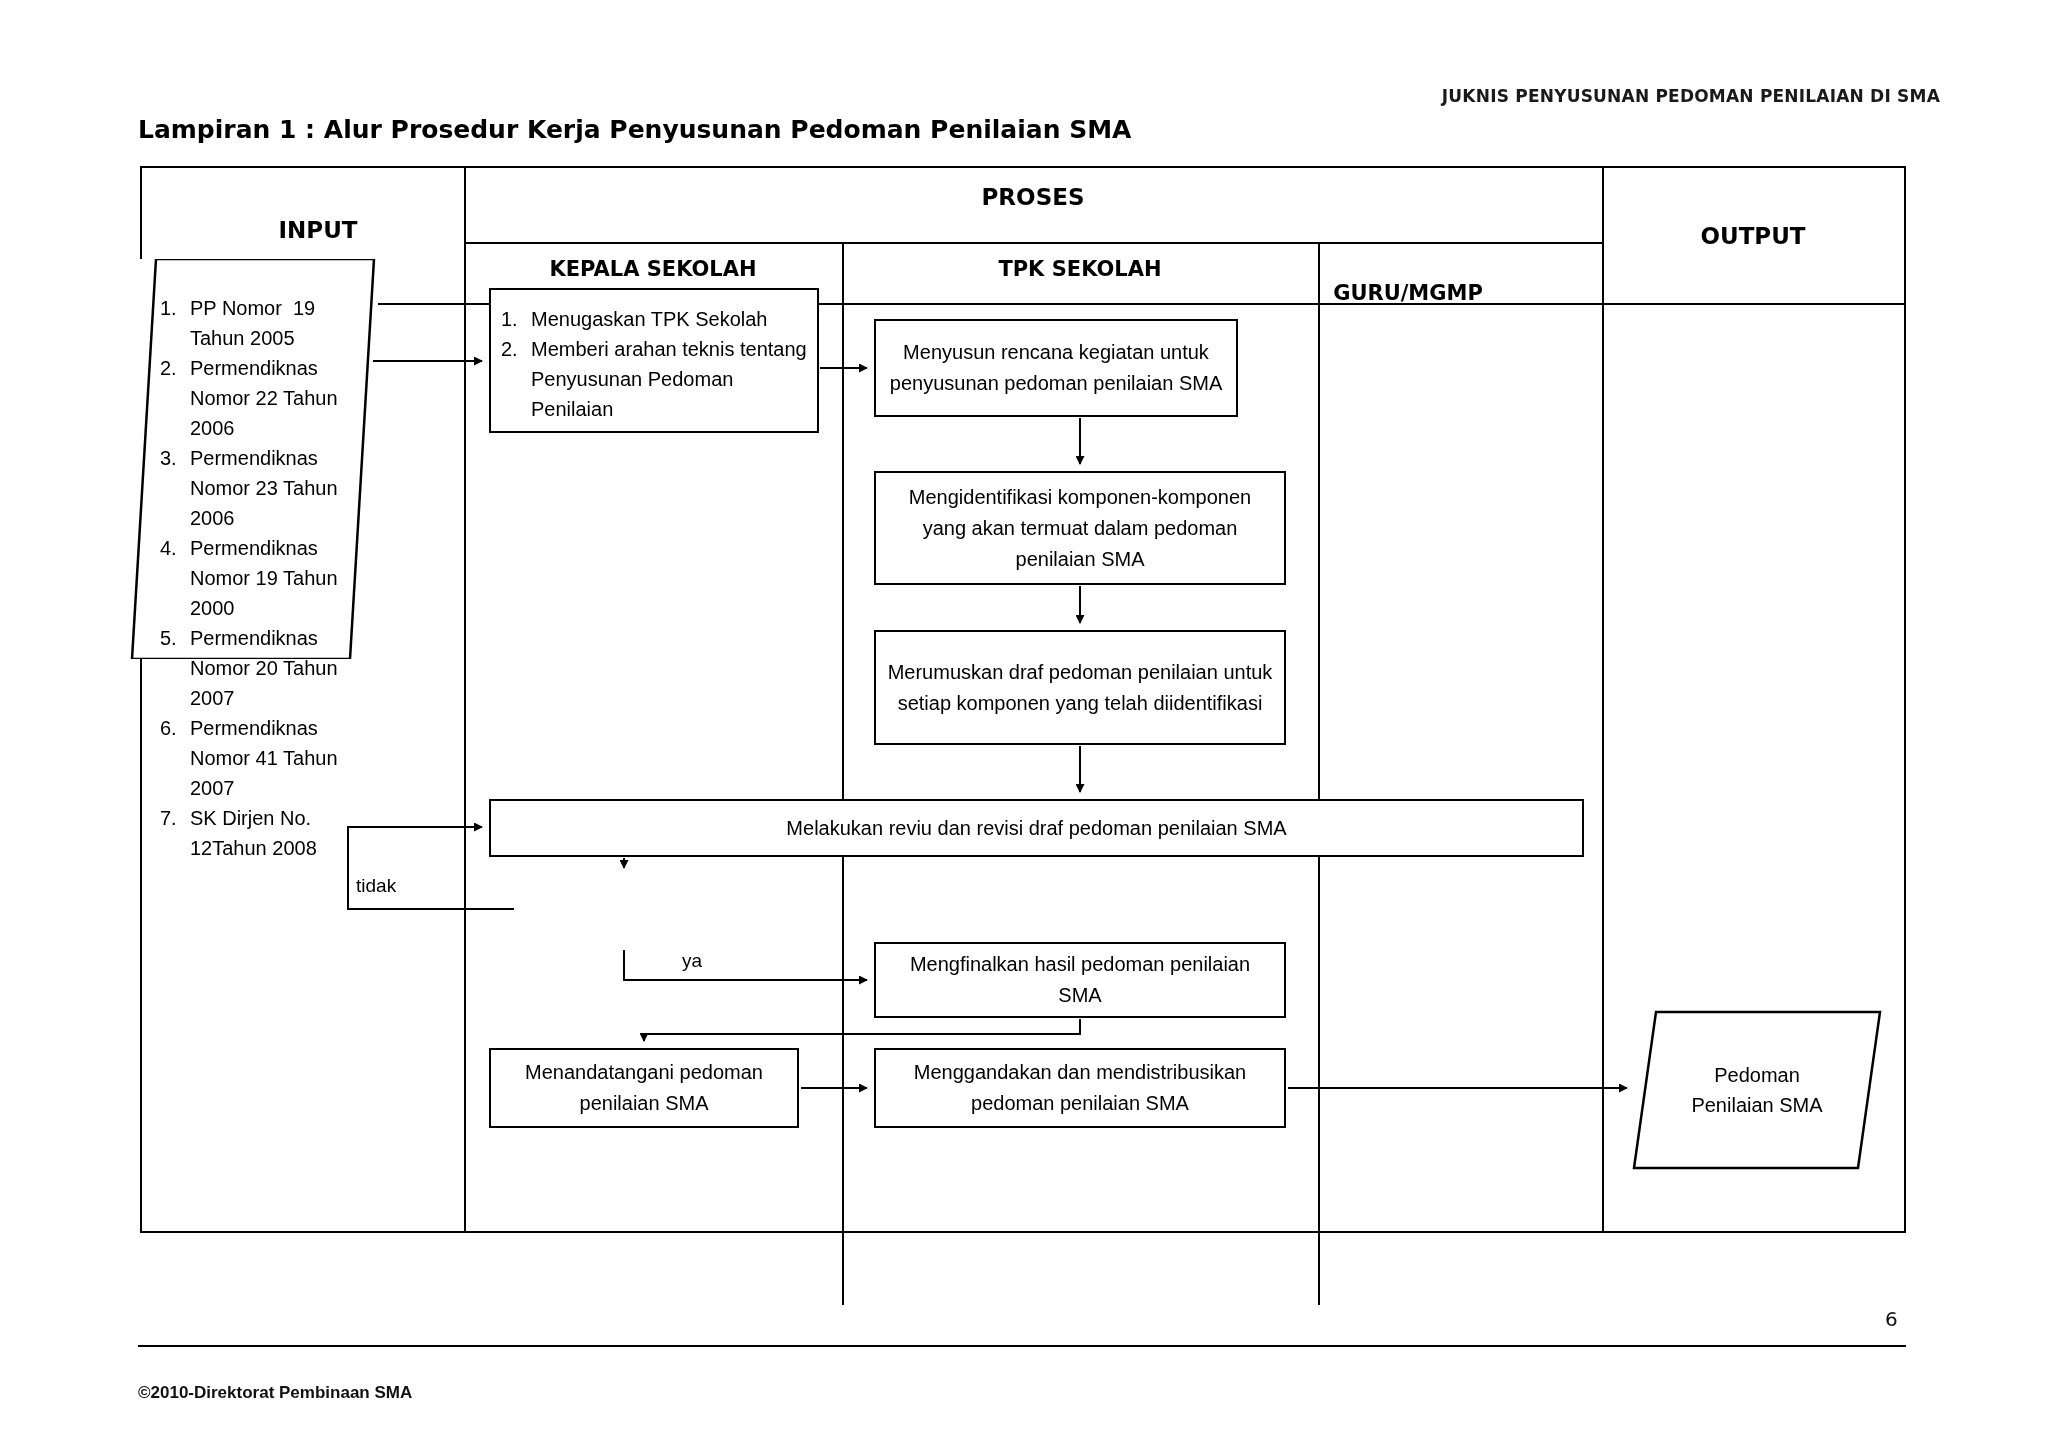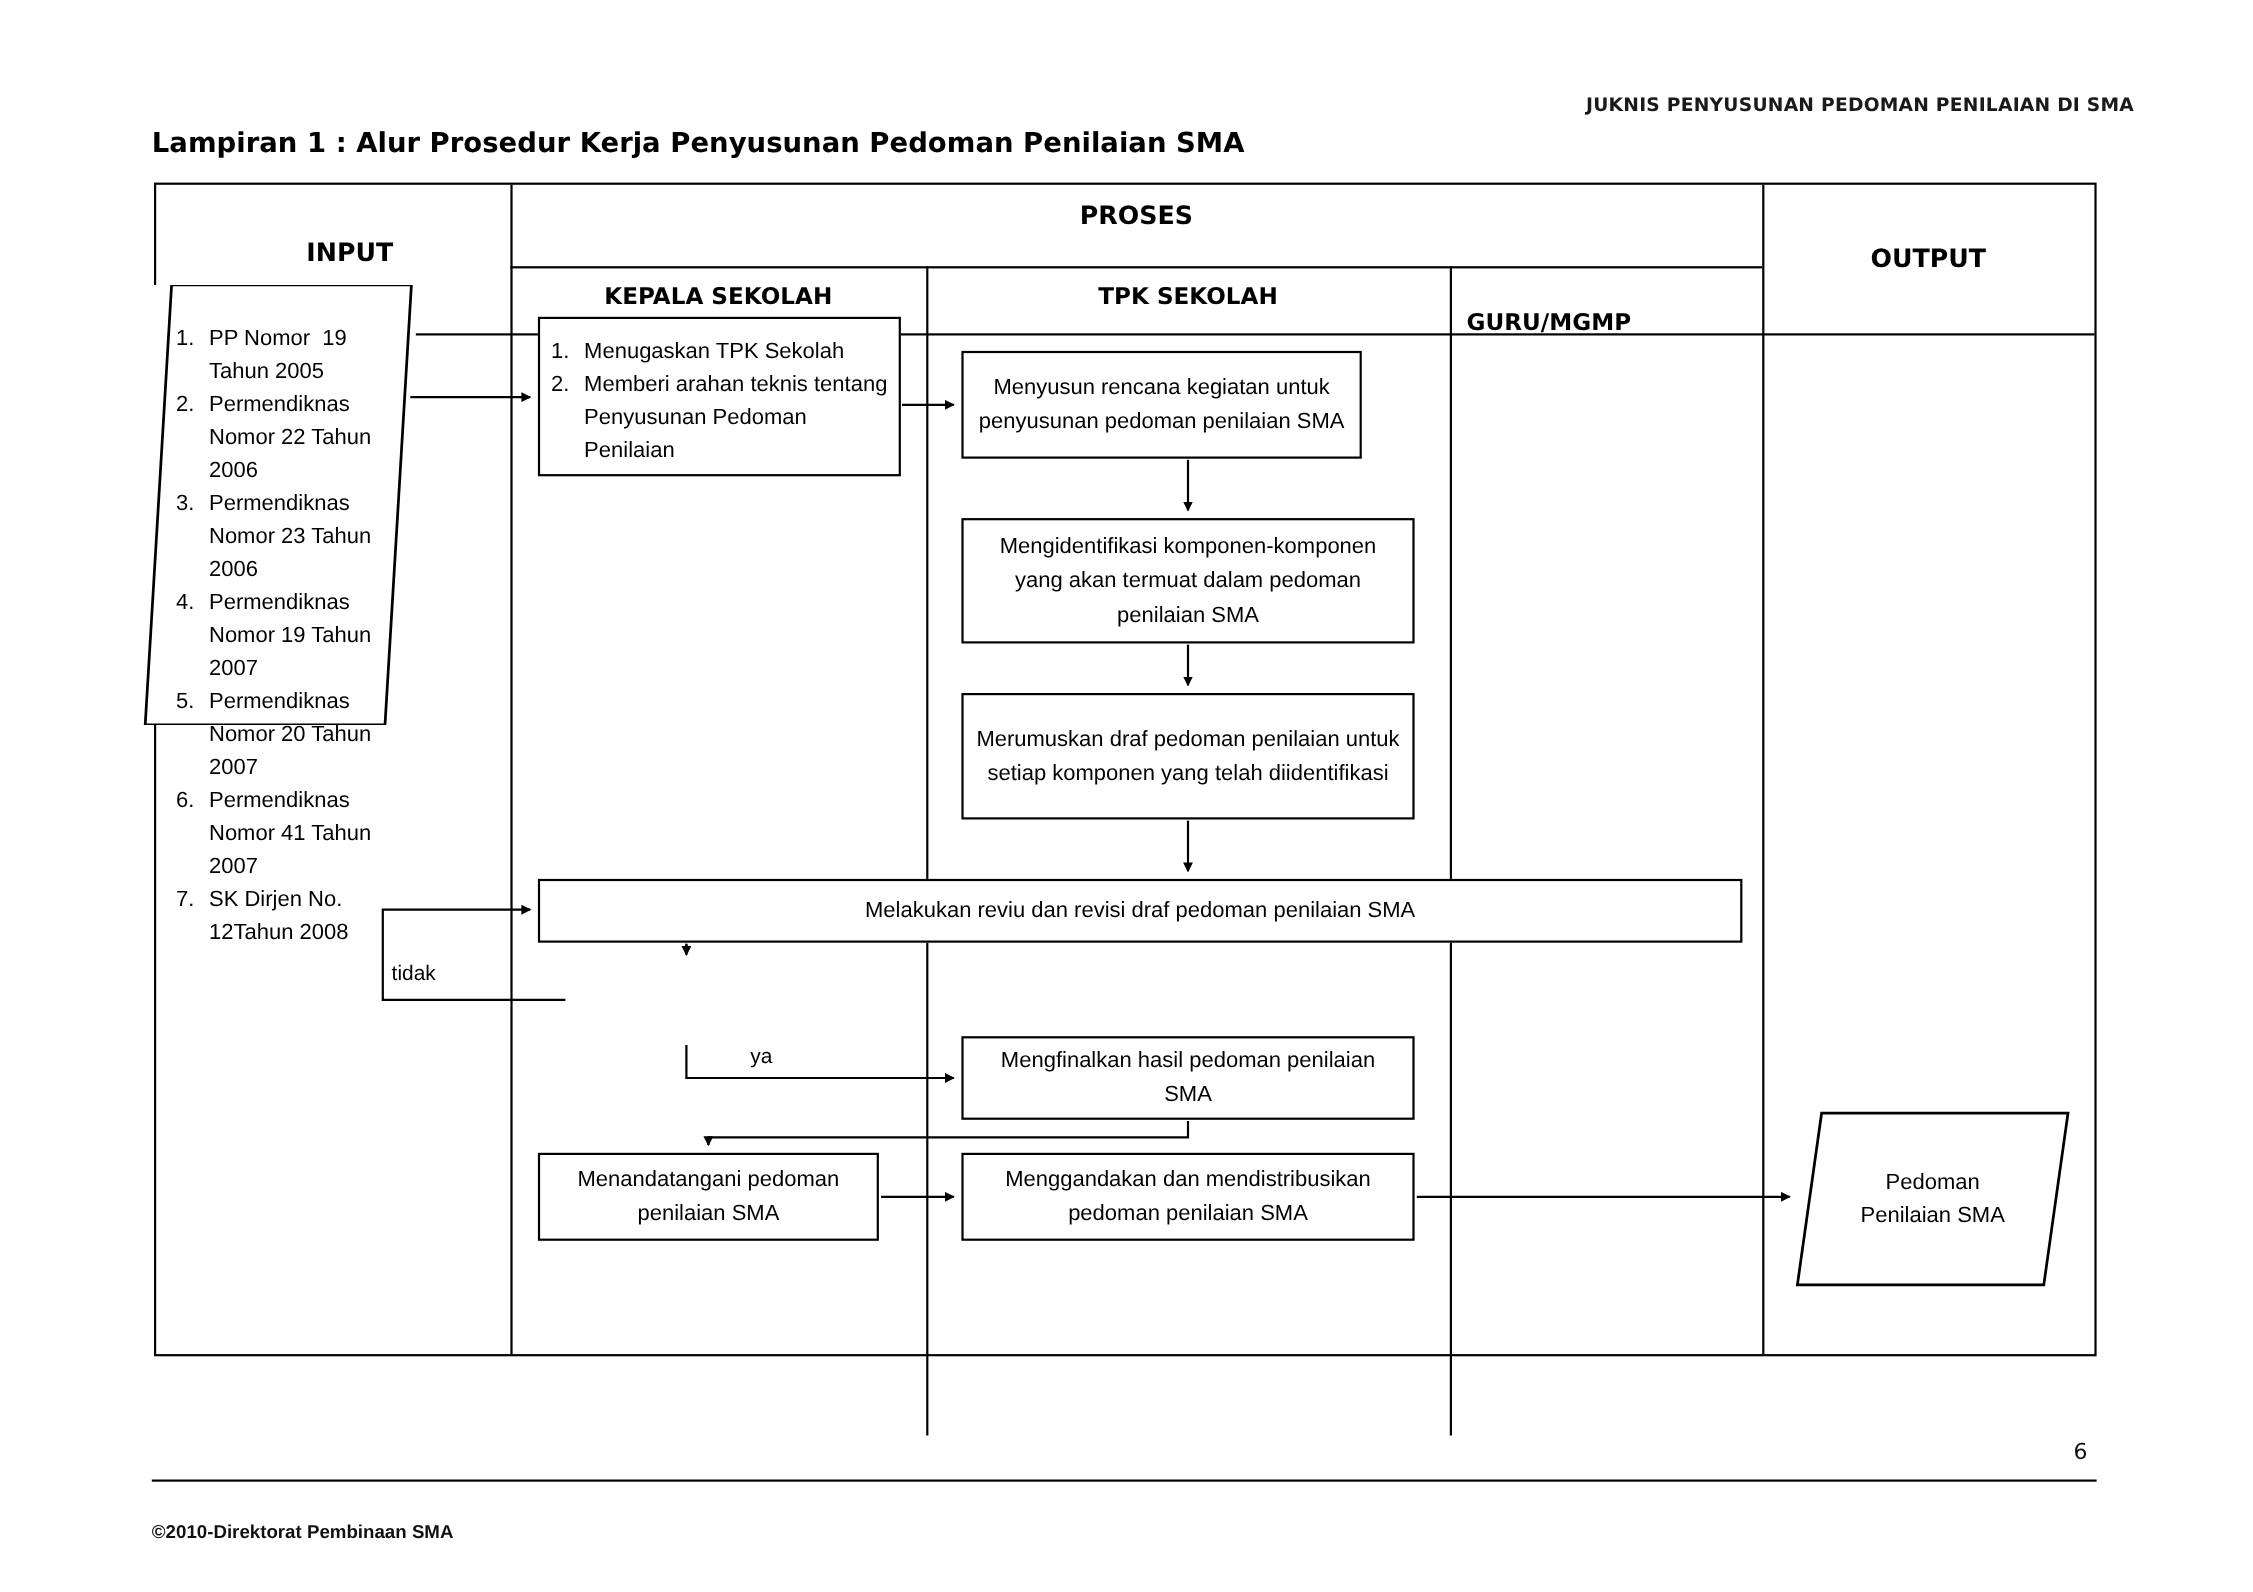--- a/index.html
+++ b/index.html
@@ -196,21 +196,21 @@
   <div class="hdr hdr-big" style="left:1460px; top:55px; width:302px;">OUTPUT</div>
 
   <div class="para" style="left:-14px; top:91px; width:250px; height:400px;">
     <svg width="250" height="400" viewBox="0 0 250 400">
       <polygon points="28,0 246,0 222,400 4,400" fill="#ffffff" stroke="#000000" stroke-width="2.5"></polygon>
     </svg>
     <ul class="ol-list" style="position:absolute; left:32px; top:34px; width:196px;">
       <li><span class="num">1.</span><span>PP Nomor  19 Tahun 2005</span></li>
       <li><span class="num">2.</span><span>Permendiknas Nomor 22 Tahun 2006</span></li>
       <li><span class="num">3.</span><span>Permendiknas Nomor 23 Tahun 2006</span></li>
-      <li><span class="num">4.</span><span>Permendiknas Nomor 19 Tahun 2007</span></li>
+      <li><span class="num">4.</span><span>Permendiknas Nomor 19 Tahun 2000</span></li>
       <li><span class="num">5.</span><span>Permendiknas Nomor 20 Tahun 2007</span></li>
       <li><span class="num">6.</span><span>Permendiknas Nomor 41 Tahun 2007</span></li>
       <li><span class="num">7.</span><span>SK Dirjen No. 12Tahun 2008</span></li>
     </ul>
   </div>
 
   <div class="node node-left" style="left:347px; top:120px; width:330px; height:145px; align-items:flex-start; padding-top:14px;">
     <ul class="ol-list" style="width:100%;">
       <li><span class="num">1.</span><span>Menugaskan TPK Sekolah</span></li>
       <li><span class="num">2.</span><span>Memberi arahan teknis tentang Penyusunan Pedoman Penilaian</span></li>

